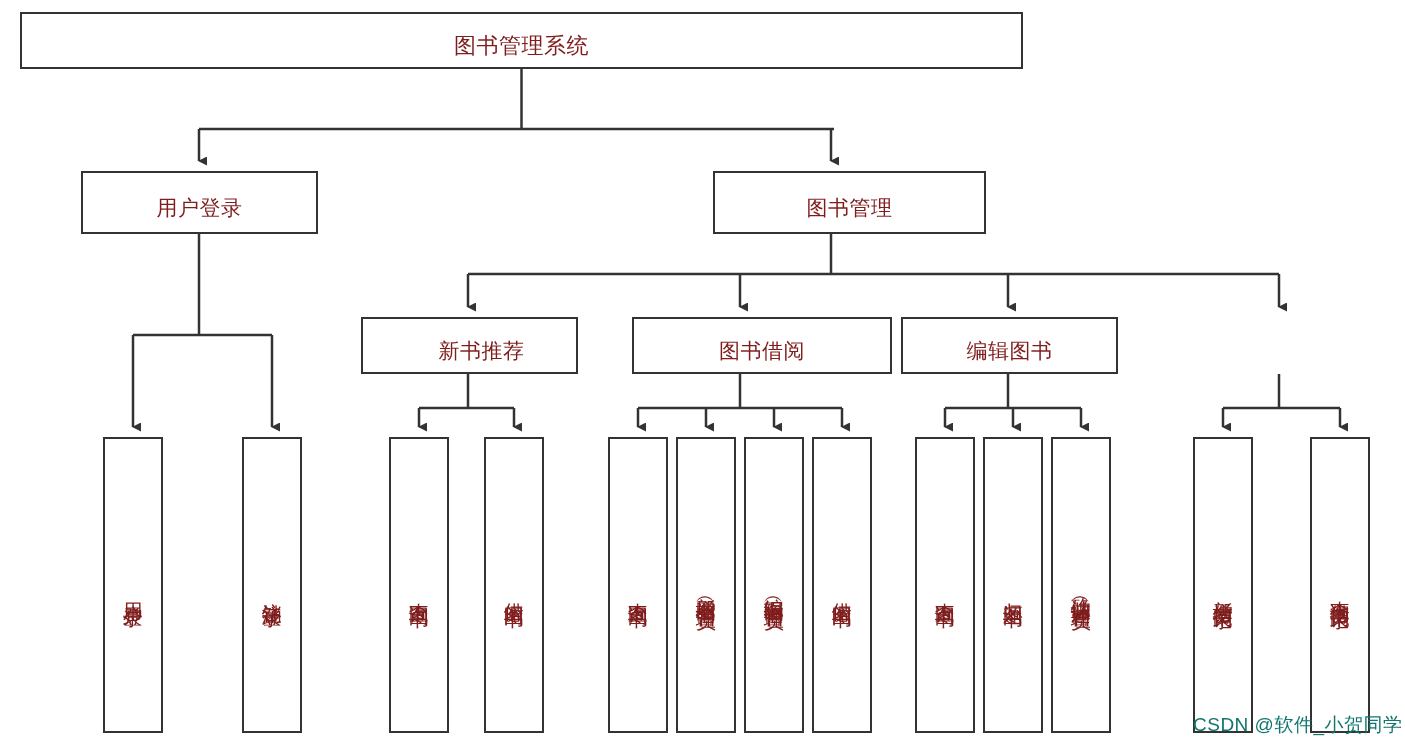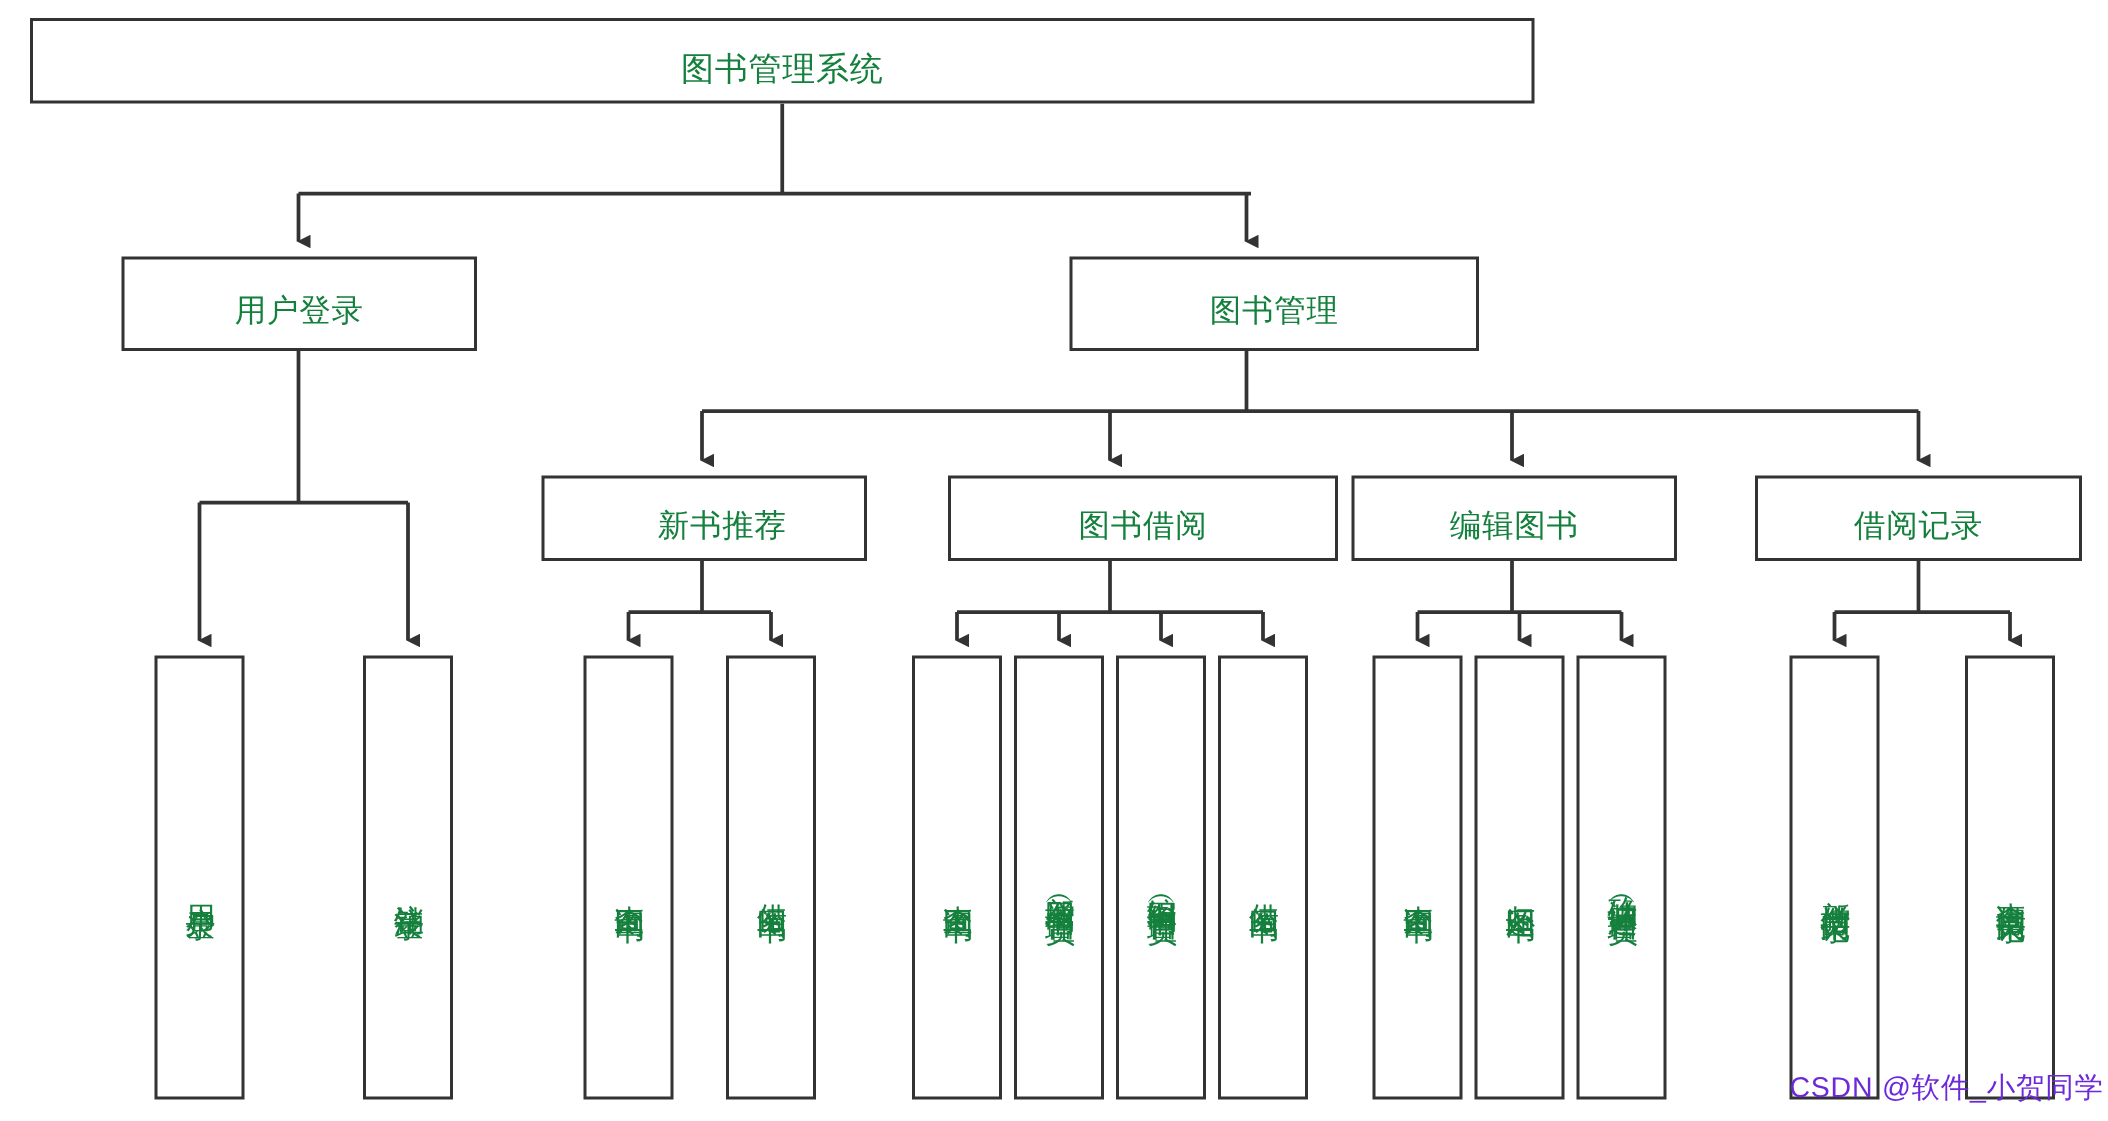--- a/index.html
+++ b/index.html
@@ -31,41 +31,41 @@
     border: 2.5px solid #333333;
     background: #ffffff;
     display: flex;
     align-items: center;
     justify-content: center;
     z-index: 2;
   }
   .node-label {
     font-size: 21px;
     line-height: 1.12;
-    color: #15803d;
+    color: #7f1d1d;
     letter-spacing: 0.5px;
     white-space: nowrap;
     text-align: left;
     margin-top: 11px;
   }
   .node.vertical .node-label {
     writing-mode: vertical-rl;
     text-orientation: upright;
     letter-spacing: 2px;
     font-size: 20px;
     white-space: normal;
     max-height: 100%;
   }
   .node.root .node-label {
     font-size: 22px;
   }
   .watermark {
     position: absolute;
     font-size: 19px;
-    color: #6d28d9;
+    color: #0f766e;
     white-space: nowrap;
     z-index: 5;
     letter-spacing: 0.5px;
   }
 </style>
 </head>
 <body>
 
 <div id="diagram-root">
 
@@ -132,23 +132,20 @@
 
   <div class="node" style="left: 361px; top: 317px; width: 217px; height: 57px; padding-left: 24px;">
     <span class="node-label">新书推荐</span>
   </div>
   <div class="node" style="left: 632px; top: 317px; width: 260px; height: 57px;">
     <span class="node-label">图书借阅</span>
   </div>
   <div class="node" style="left: 901px; top: 317px; width: 217px; height: 57px;">
     <span class="node-label">编辑图书</span>
   </div>
-  <div class="node" style="left: 1170px; top: 317px; width: 218px; height: 57px;">
-    <span class="node-label">借阅记录</span>
-  </div>
 
   <div class="node vertical" style="left: 103px; top: 437px; width: 60px; height: 296px;">
     <span class="node-label">用户登录</span>
   </div>
   <div class="node vertical" style="left: 242px; top: 437px; width: 60px; height: 296px;">
     <span class="node-label">注销登录</span>
   </div>
   <div class="node vertical" style="left: 389px; top: 437px; width: 60px; height: 296px;">
     <span class="node-label">查询图书</span>
   </div>

